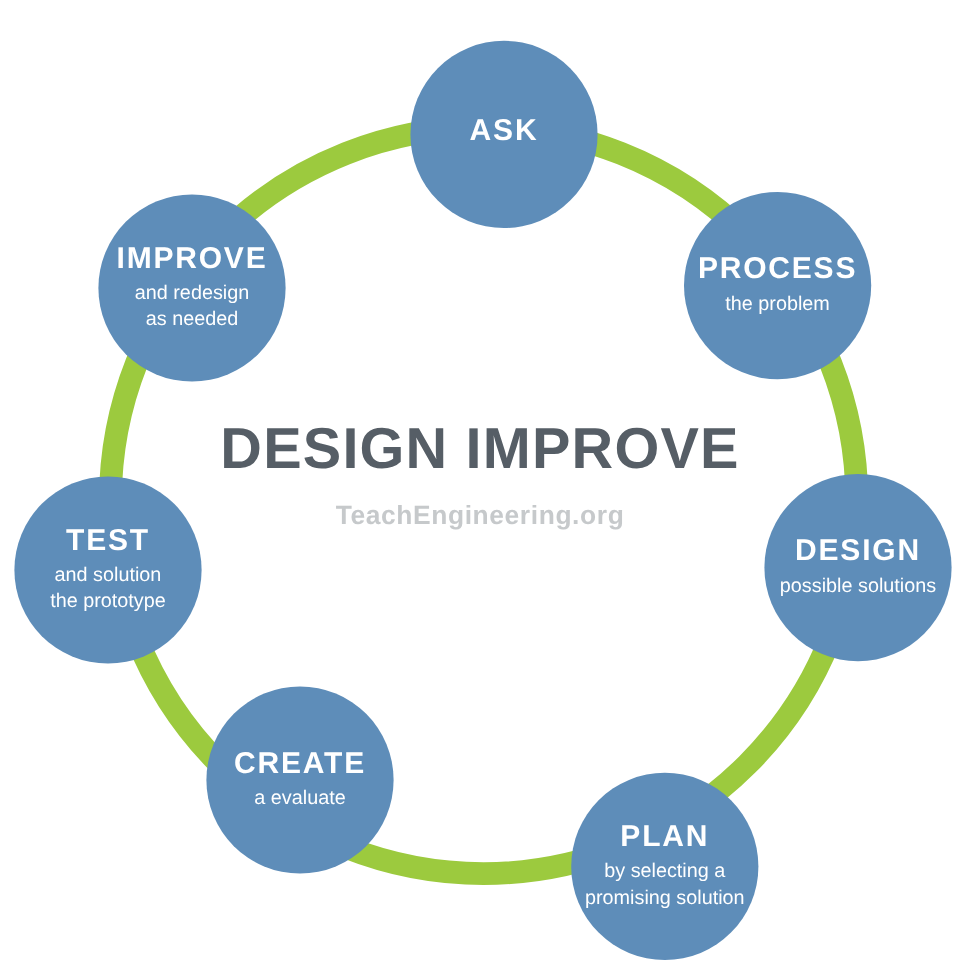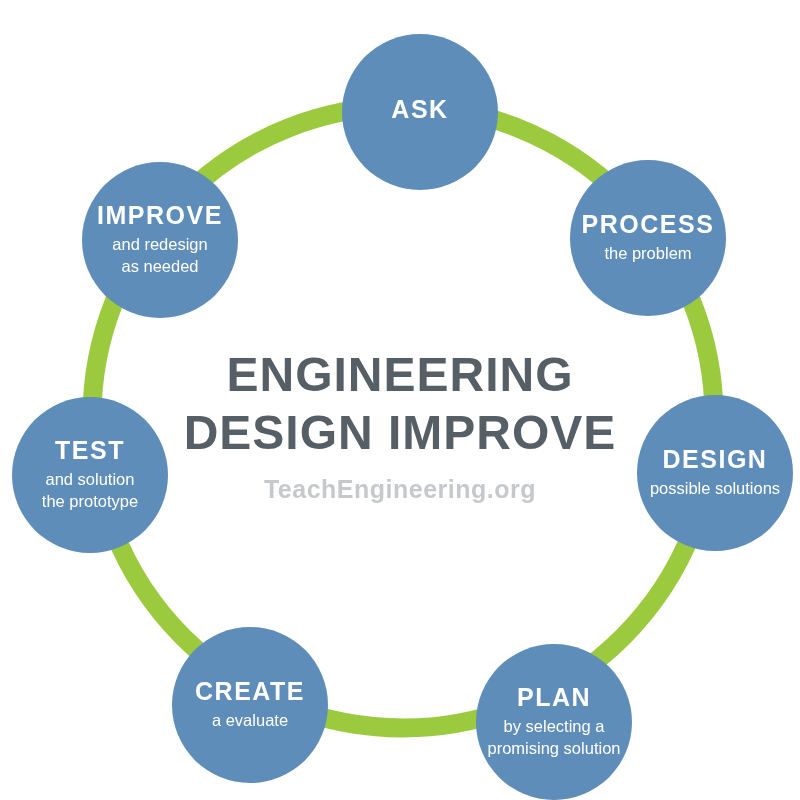--- a/index.html
+++ b/index.html
@@ -59,42 +59,42 @@
   .step-desc {
     font-size: 16.5px;
     line-height: 1.32;
     white-space: pre-line;
     max-width: 152px;
   }
   .step-ask      { left: 342px; top: 34px;  }
   .step-research { left: 570px; top: 160px; }
   .step-imagine  { left: 637px; top: 395px; }
   .step-plan     { left: 476px; top: 644px; }
-  .step-create   { left: 172px; top: 627px; }
+  .step-create   { left: 172px; top: 572px; }
   .step-test     { left: 12px;  top: 397px; }
   .step-improve  { left: 82px;  top: 162px; }
 
   .title-block {
     position: absolute;
     left: 0;
     right: 0;
     top: 346px;
     text-align: center;
     user-select: none;
   }
   .title-line {
     font-size: 48px;
     line-height: 58px;
     font-weight: bold;
     letter-spacing: 1px;
     color: var(--title-gray);
   }
   .site-name {
     margin-top: 13px;
-    font-size: 25px;
+    font-size: 22px;
     font-weight: bold;
     letter-spacing: 0.5px;
     color: var(--site-gray);
   }
 </style>
 </head>
 <body>
 
 <div class="canvas">
 
@@ -133,18 +133,17 @@
 the prototype</div>
   </div>
 
   <div class="step step-improve">
     <div class="step-label">IMPROVE</div>
     <div class="step-desc">and redesign
 as needed</div>
   </div>
 
   <div class="title-block">
-    <div class="title-line">ENGINEERING</div>
     <div class="title-line">DESIGN IMPROVE</div>
     <div class="site-name">TeachEngineering.org</div>
   </div>
 
 </div>
 
 </body></html>

